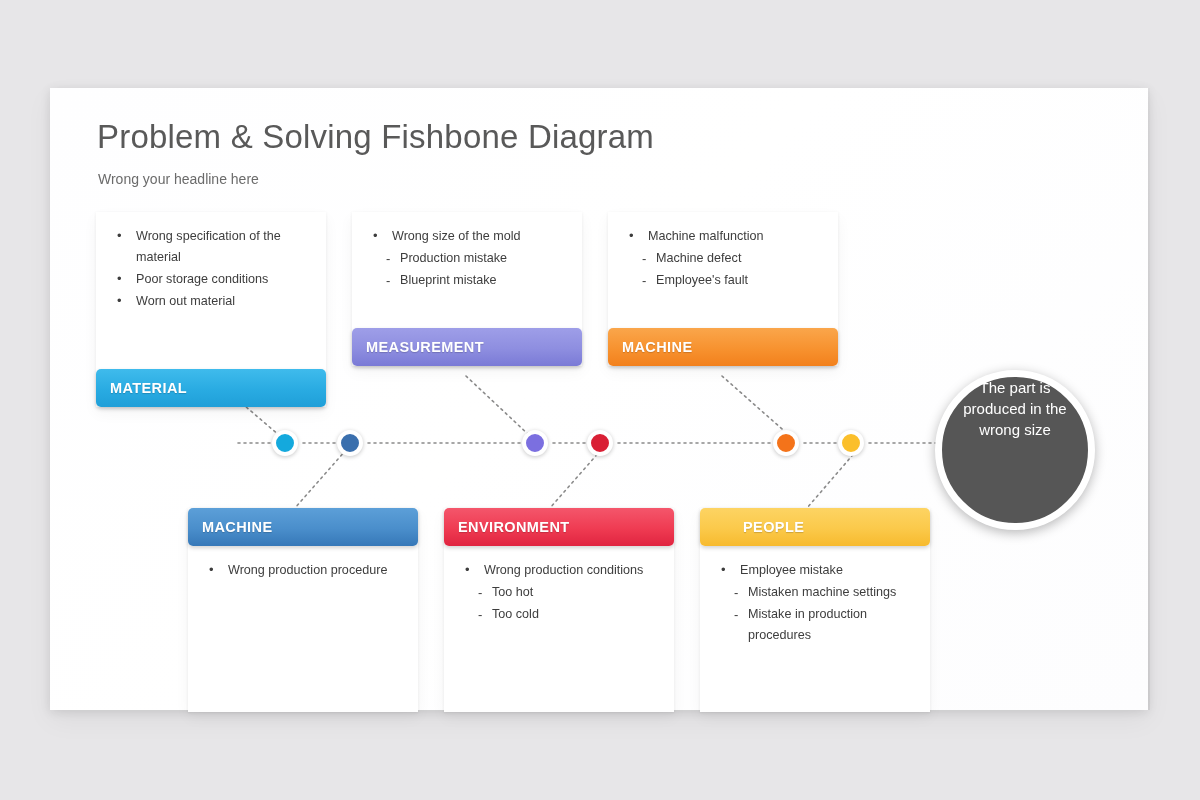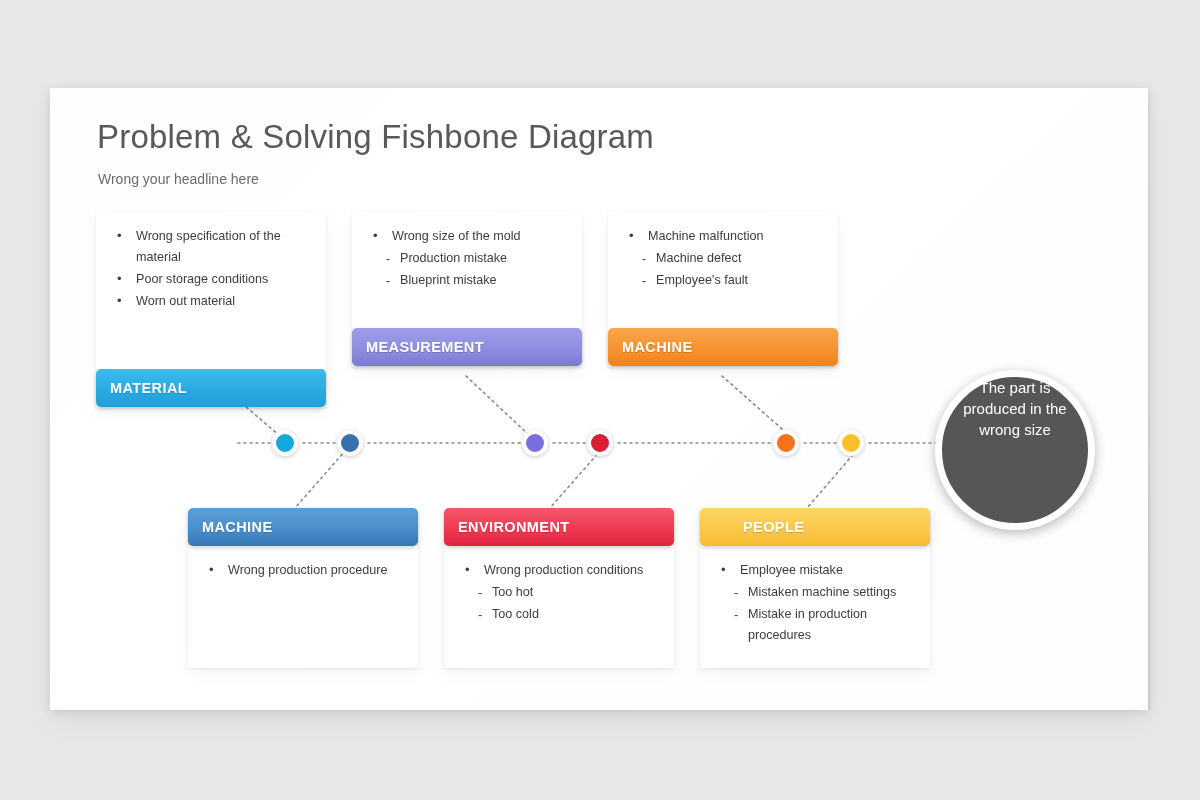--- a/index.html
+++ b/index.html
@@ -58,21 +58,21 @@
     position: absolute;
     width: 230px;
     background: #ffffff;
     box-shadow: 0 1px 3px rgba(0,0,0,0.07), 0 6px 14px rgba(0,0,0,0.045);
   }
   .card-body {
     padding: 14px 10px 10px 10px;
     box-sizing: border-box;
   }
   .card.top .card-body { height: 116px; }
-  .card.bottom .card-body { height: 122px; }
+  .card.bottom .card-body { height: 166px; }
 
   .bar {
     position: relative;
     height: 38px;
     border-radius: 5px;
     display: flex;
     align-items: center;
     box-sizing: border-box;
     padding-left: 14px;
     box-shadow: 0 2px 4px rgba(0,0,0,0.18);

